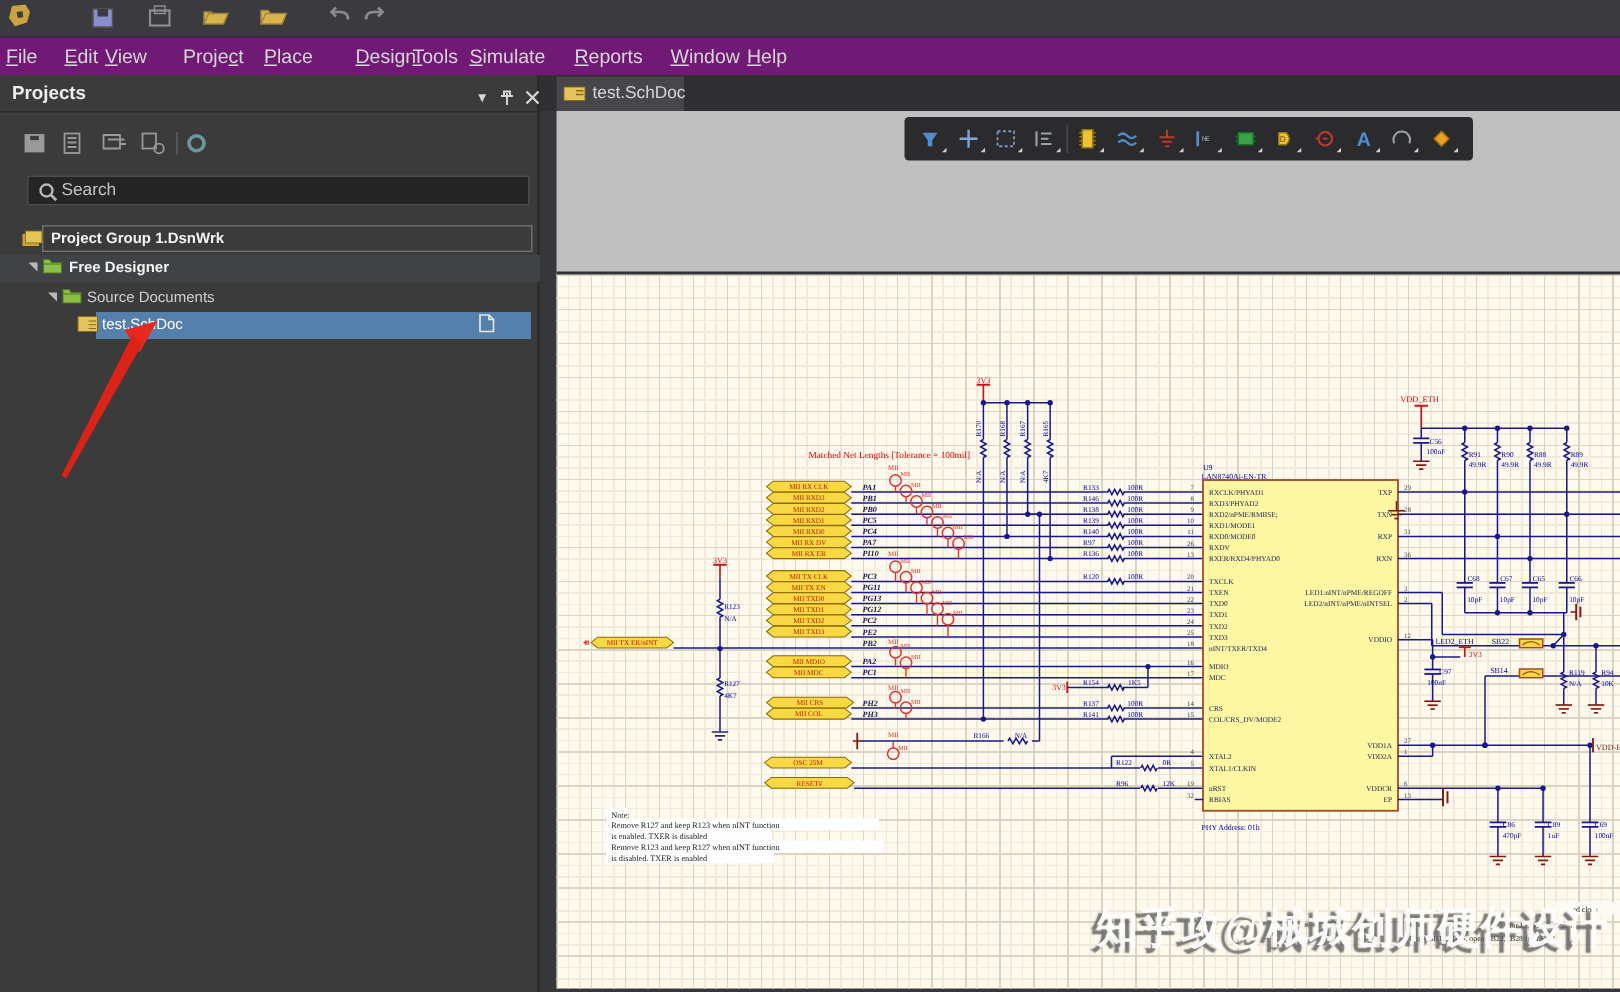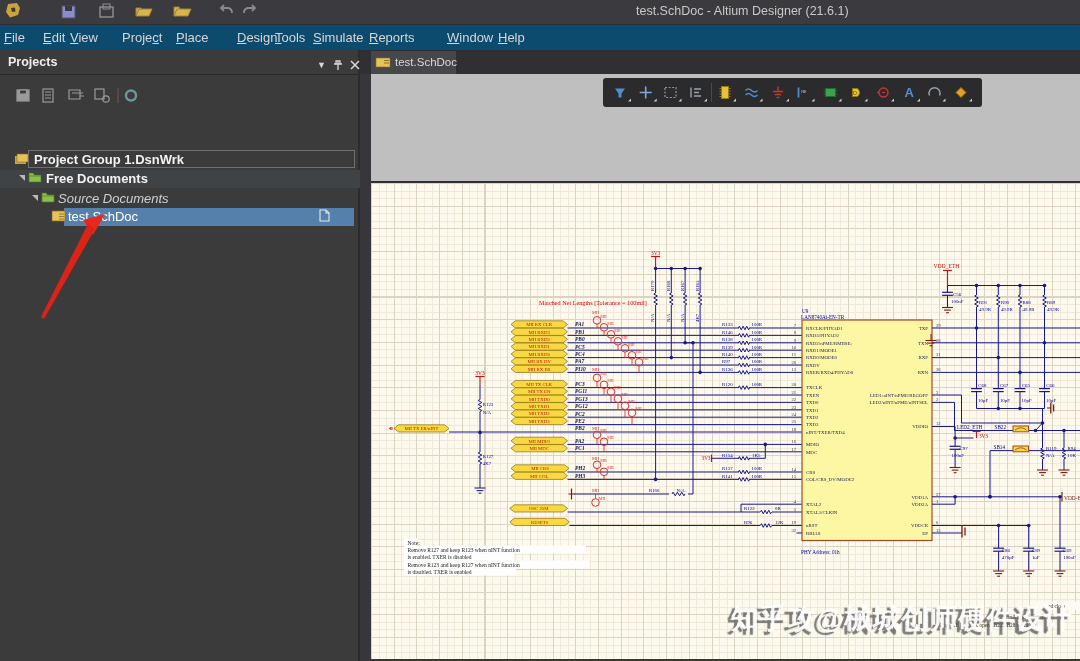--- a/index.html
+++ b/index.html
@@ -1,24 +1,24 @@
 <!DOCTYPE html>
 <html><head><meta charset="utf-8"><style>
 * { margin:0; padding:0; box-sizing:border-box; }
 body { width:1080px; height:661px; overflow:hidden; font-family:"Liberation Sans", sans-serif; background:#3a3a3e; position:relative; }
 .titlebar { position:absolute; left:0; top:0; width:1080px; height:24px; background:#3b3b3f; }
 .title { position:absolute; left:636px; top:4px; font-size:12.5px; color:#c9c9c9; }
-.menubar { position:absolute; left:0; top:24px; width:1080px; height:26px; background:#0c4a6e; border-top:1px solid #2e2e32; }
+.menubar { position:absolute; left:0; top:24px; width:1080px; height:26px; background:#701a75; border-top:1px solid #2e2e32; }
 .mi { position:absolute; top:5px; font-size:13px; color:#d6d6d6; }
 .panel { position:absolute; left:0; top:50px; width:360px; height:611px; background:#3b3b3b; border-right:2px solid #2c2c2c;padding-left:40px; }
 .phead { position:absolute; left:0; top:0; width:100%; height:25px; background:#3b3b3b; border-bottom:1px solid #2a2a2a; }
 .phead b { position:absolute; left:8px; top:5px; font-size:12.5px; color:#eeeeee; }
 .search { position:absolute; left:18px; top:67px; width:335px; height:20px; background:#252525; border:1px solid #4d4d4d; border-radius:2px; color:#c4c4c4; font-size:11.5px; line-height:19px; padding-left:22px; }
 .tree { position:absolute; left:0; top:96px; width:100%; }
-.row { position:absolute; height:18px; font-size:13px; color:#d0d0d0; white-space:nowrap; }
+.row { position:absolute; height:18px; font-size:10px; color:#d0d0d0; white-space:nowrap; }
 .canvas { position:absolute; left:360px; top:50px; width:720px; height:611px; background:#37373b; }
 .tabbar { position:absolute; left:0; top:0; width:100%; height:24px; background:#303034; }
 .tab { position:absolute; left:11px; top:1px; width:85px; height:23px; background:#47474b; color:#d8d8d8; font-size:11.5px; line-height:23px; padding-left:24px; }
 .grayarea { position:absolute; left:11px; top:24px; width:709px; height:107px; background:#bfbfbf; }
 .sheet { position:absolute; left:11px; top:131px; width:709px; height:478px; border-top:2px solid #303034; background-color:#fdf9ec;
   background-image:
     repeating-linear-gradient(to right, #dcd4c2 0 1px, transparent 1px 22.7px),
     repeating-linear-gradient(to bottom, #dcd4c2 0 1px, transparent 1px 22.7px),
     repeating-linear-gradient(to right, transparent 0 7.56px, #f0e9dc 7.56px 8.56px, transparent 8.56px 15.13px, #f0e9dc 15.13px 16.13px, transparent 16.13px 22.7px),
     repeating-linear-gradient(to bottom, transparent 0 7.56px, #f0e9dc 7.56px 8.56px, transparent 8.56px 15.13px, #f0e9dc 15.13px 16.13px, transparent 16.13px 22.7px);
@@ -37,32 +37,31 @@
       <path d="M18 15 L14 17.5 L17 18 Z" fill="#3b3b3f"></path>
     <rect x="62" y="6" width="13" height="12" fill="#8b8bd0" stroke="#555"></rect>
       <rect x="65" y="6" width="7" height="5" fill="#3b3b3f"></rect>
     <rect x="100" y="7" width="13" height="10" fill="none" stroke="#909090" stroke-width="1.4"></rect>
       <rect x="103" y="4" width="7" height="5" fill="none" stroke="#909090"></rect>
     <path d="M136 16 L139 9 L152 9 L149 16 Z M136 16 L136 8 L141 8 L142 10" fill="#d9b44a" stroke="#a0843a"></path>
     <path d="M174 16 L177 9 L191 9 L188 16 Z M174 16 L174 7 L179 7 L180 9" fill="#d9b44a" stroke="#a0843a"></path>
     <path d="M232 13 Q232 8 227 8 L222 8 M224 5 L221 8 L224 11" fill="none" stroke="#8a8a8a" stroke-width="1.8"></path>
     <path d="M244 13 Q244 8 249 8 L254 8 M252 5 L255 8 L252 11" fill="none" stroke="#8a8a8a" stroke-width="1.8"></path>
   </svg>
-  <span class="title">test.SchDoc - Altium Designer (21.6.1)</span>
 </div>
 <div class="menubar">
     <span class="mi" style="left:4px"><u>F</u>ile</span>
     <span class="mi" style="left:43px"><u>E</u>dit</span>
     <span class="mi" style="left:70px"><u>V</u>iew</span>
     <span class="mi" style="left:122px">Proje<u>c</u>t</span>
     <span class="mi" style="left:176px"><u>P</u>lace</span>
     <span class="mi" style="left:237px"><u>D</u>esign</span>
     <span class="mi" style="left:275px"><u>T</u>ools</span>
     <span class="mi" style="left:313px"><u>S</u>imulate</span>
-    <span class="mi" style="left:369px"><u>R</u>eports</span>
+    <span class="mi" style="left:383px"><u>R</u>eports</span>
     <span class="mi" style="left:447px"><u>W</u>indow</span>
     <span class="mi" style="left:498px"><u>H</u>elp</span>
   </div>
 <div class="panel">
   <div class="phead">
       <b>Projects</b>
     </div>
   <svg class="overlay" width="360" height="40">
     <g transform="translate(0,8)">
       <text x="317" y="10" font-size="9" fill="#d8d8d8">▼</text>
@@ -78,24 +77,28 @@
         <rect x="19.5" y="5" width="7" height="4" fill="#3b3b3b"></rect>
       <rect x="43" y="4" width="10" height="13"></rect>
         <path d="M45 7 L51 7 M45 10 L51 10 M45 13 L51 13"></path>
       <path d="M69 5 L80 5 L80 14 L69 14 Z M72 8 L83 8 M80 11 L84 11"></path>
       <rect x="95" y="4" width="9" height="10"></rect>
         <circle cx="106" cy="14" r="3.2"></circle>
       <line x1="118" y1="3" x2="118" y2="18" stroke="#5a5a5a"></line>
       <circle cx="131" cy="10.5" r="5" stroke="#6a969e" stroke-width="2.4"></circle>
     </g>
   </svg>
+  <div class="search"><svg style="position:absolute;left:6px;top:3px;" width="14" height="14">
+        <circle cx="6" cy="6" r="4" fill="none" stroke="#b8b8b8" stroke-width="1.6"></circle>
+        <line x1="9" y1="9" x2="12.5" y2="12.5" stroke="#b8b8b8" stroke-width="1.8"></line>
+      </svg>Search</div>
   <div class="tree">
     <div class="row" style="left:28px; top:4px; width:327px; border:1px solid #6f6f6f; color:#f2f2f2; font-weight:bold; padding-left:5px; line-height:17px;">Project Group 1.DsnWrk</div>
-    <div class="row" style="left:0; top:24px; width:360px; background:#404346; color:#f2f2f2; font-weight:bold; padding-left:46px; line-height:18px;">Free Documents</div>
-    <div class="row" style="left:0; top:44px; width:428px; padding-left:58px; line-height:18px;font-style:italic;">Source Documents</div>
+    <div class="row" style="left:0; top:24px; width:360px; background:#404346; color:#f2f2f2; font-weight:bold; padding-left:46px; line-height:18px;">Free Designer</div>
+    <div class="row" style="left:0; top:44px; width:428px; padding-left:58px; line-height:18px;">Source Documents</div>
     <div class="row" style="left:64px; top:62px; width:290px; background:#5580ab; color:#ffffff; padding-left:4px; line-height:18px;">test.SchDoc</div>
   </div>
   <svg class="overlay" style="top:96px" width="360" height="100">
 
     <g transform="translate(15,8)">
         <rect x="0" y="2" width="11" height="8" fill="#caa53c"></rect>
         <rect x="2" y="0" width="11" height="8" fill="#e3c45a" stroke="#8a6a20" stroke-width="0.6"></rect>
       </g>
 
     <path d="M19 29 L25 29 L25 35 Z" fill="#b8b8b8"></path>

